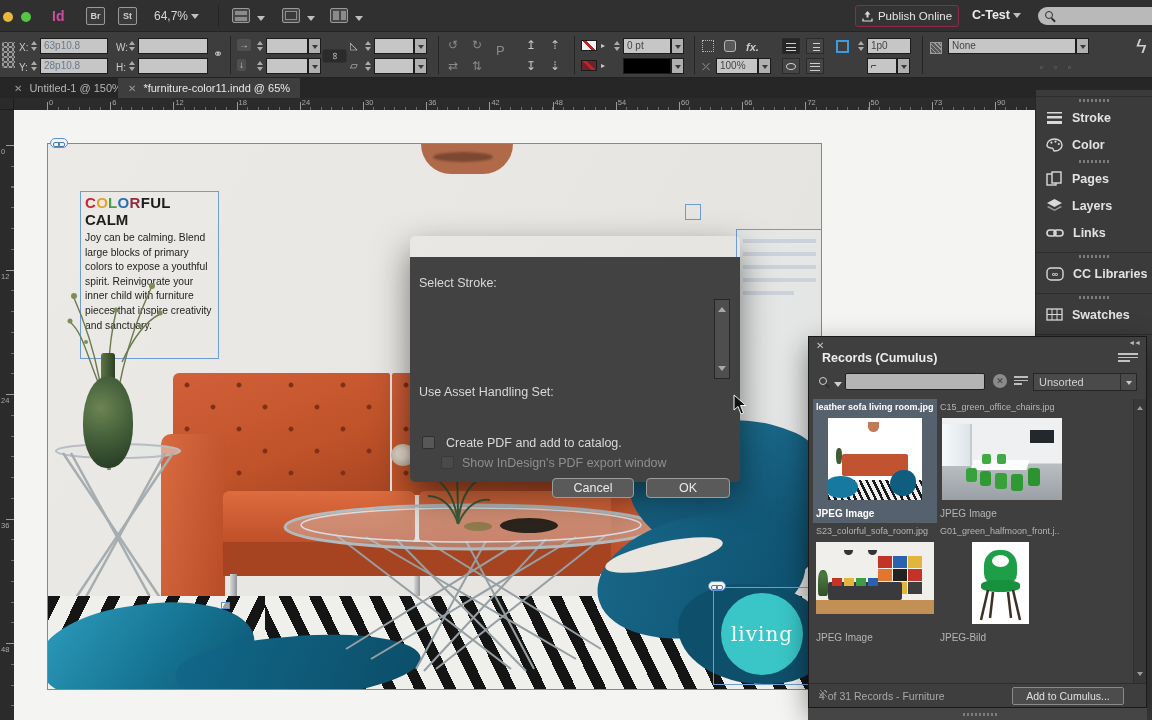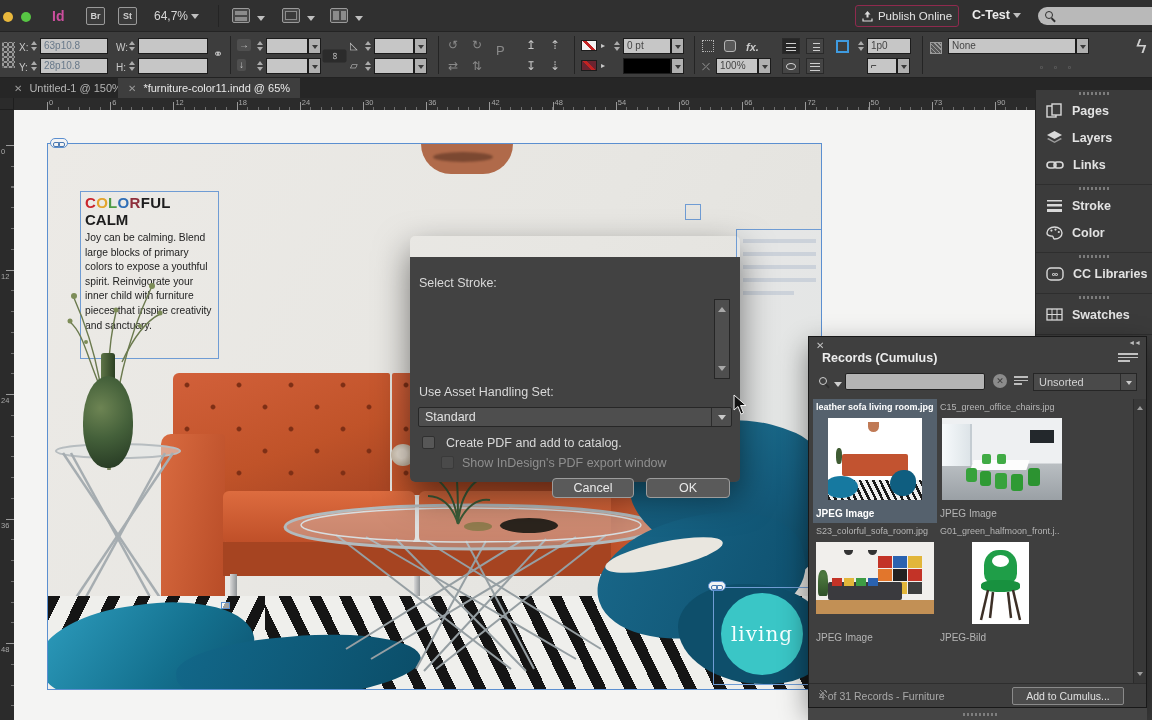--- a/index.html
+++ b/index.html
@@ -449,66 +449,66 @@
             <span>living</span>
           </div>
       </div>
       <span class="linkbadge" style="left:660px;top:437px"></span>
     </div>
 
     <span class="linkbadge" style="left:36px;top:28px"></span>
   </div>
 
   <div id="dock">
-    <div class="dgroup" style="border-top:none">
-      <div class="dhandle">
-          <i></i>
-        </div>
-      <div class="ditem">
-        <svg width="17" height="15" viewBox="0 0 17 15">
-            <rect x="1" y="3" width="9" height="11" fill="none" stroke="#d9d9d9" stroke-width="1.4"></rect>
-            <rect x="6" y="1" width="9" height="11" fill="#3b3b3b" stroke="#d9d9d9" stroke-width="1.4"></rect>
-          </svg>
-        <span>Pages</span>
-      </div>
-      <div class="ditem">
-        <svg width="17" height="15" viewBox="0 0 17 15">
-            <path d="M8.5 1 L16 5 L8.5 9 L1 5 Z" fill="#d9d9d9"></path>
-            <path d="M2.5 8 L8.5 11.4 L14.5 8 L16 9 L8.5 13 L1 9 Z" fill="#9c9c9c"></path>
-          </svg>
-        <span>Layers</span>
-      </div>
-      <div class="ditem">
-        <svg width="18" height="12" viewBox="0 0 18 12">
-            <rect x="1" y="3" width="9" height="6" rx="3" fill="none" stroke="#d9d9d9" stroke-width="1.6"></rect>
-            <rect x="8" y="3" width="9" height="6" rx="3" fill="none" stroke="#d9d9d9" stroke-width="1.6"></rect>
-          </svg>
-        <span>Links</span>
-      </div>
-    </div>
     <div class="dgroup" style="margin-top:6px">
       <div class="dhandle">
           <i></i>
         </div>
       <div class="ditem">
         <svg width="17" height="13" viewBox="0 0 17 13">
             <rect x="1" y="1" width="15" height="1.5" fill="#d9d9d9"></rect>
             <rect x="1" y="5" width="15" height="2.5" fill="#d9d9d9"></rect>
             <rect x="1" y="10" width="15" height="3" fill="#d9d9d9"></rect>
           </svg>
         <span>Stroke</span>
       </div>
       <div class="ditem">
         <svg width="17" height="14" viewBox="0 0 17 14">
             <path d="M8.5 1 C13 1 16 3.6 16 7 C16 10.4 13 13 8.5 13 C6.8 13 7.8 10.8 6.4 10.2 C4.8 9.6 1 10.5 1 7 C1 3.6 4 1 8.5 1 Z" fill="none" stroke="#d9d9d9" stroke-width="1.4"></path>
             <circle cx="5.4" cy="4.6" r="1.1" fill="#d9d9d9"></circle>
             <circle cx="9.5" cy="3.6" r="1.1" fill="#d9d9d9"></circle>
             <circle cx="12.8" cy="6" r="1.1" fill="#d9d9d9"></circle>
           </svg>
         <span>Color</span>
+      </div>
+    </div>
+    <div class="dgroup" style="border-top:none">
+      <div class="dhandle">
+          <i></i>
+        </div>
+      <div class="ditem">
+        <svg width="17" height="15" viewBox="0 0 17 15">
+            <rect x="1" y="3" width="9" height="11" fill="none" stroke="#d9d9d9" stroke-width="1.4"></rect>
+            <rect x="6" y="1" width="9" height="11" fill="#3b3b3b" stroke="#d9d9d9" stroke-width="1.4"></rect>
+          </svg>
+        <span>Pages</span>
+      </div>
+      <div class="ditem">
+        <svg width="17" height="15" viewBox="0 0 17 15">
+            <path d="M8.5 1 L16 5 L8.5 9 L1 5 Z" fill="#d9d9d9"></path>
+            <path d="M2.5 8 L8.5 11.4 L14.5 8 L16 9 L8.5 13 L1 9 Z" fill="#9c9c9c"></path>
+          </svg>
+        <span>Layers</span>
+      </div>
+      <div class="ditem">
+        <svg width="18" height="12" viewBox="0 0 18 12">
+            <rect x="1" y="3" width="9" height="6" rx="3" fill="none" stroke="#d9d9d9" stroke-width="1.6"></rect>
+            <rect x="8" y="3" width="9" height="6" rx="3" fill="none" stroke="#d9d9d9" stroke-width="1.6"></rect>
+          </svg>
+        <span>Links</span>
       </div>
     </div>
     <div class="dgroup" style="margin-top:6px">
       <div class="dhandle">
           <i></i>
         </div>
       <div class="ditem">
         <svg width="18" height="14" viewBox="0 0 18 14">
             <rect x="1" y="1" width="16" height="12" rx="4" fill="none" stroke="#d9d9d9" stroke-width="1.4"></rect>
             <text x="9" y="10" font-size="9" fill="#d9d9d9" text-anchor="middle" font-family="Liberation Sans">∞</text>
@@ -650,21 +650,20 @@
     </div>
 
   <div id="dialog">
     <div id="dlg-body">
       <span class="dlg-label" style="left:9px;top:19px">Select Stroke:</span>
       <div id="catscroll">
           <span class="tri-u"></span>
           <span class="tri-d"></span>
         </div>
       <span class="dlg-label" style="left:9px;top:128px">Use Asset Handling Set:</span>
-      <div id="assetdd"><span>Standard</span><span class="dda"></span></div>
       <span class="cb" style="left:12px;top:179px"></span>
       <span class="dlg-label" style="left:36px;top:179px">Create PDF and add to catalog.</span>
       <span class="cb dis" style="left:31px;top:199px"></span>
       <span class="dlg-label" style="left:52px;top:199px;color:#8f8f8f">Show InDesign's PDF export window</span>
       <div class="dbtn" style="left:142px;top:221px;width:82px">Cancel</div>
       <div class="dbtn" style="left:236px;top:221px;width:84px">OK</div>
     </div>
   </div>
 
   <svg id="cursor" width="16" height="22" viewBox="0 0 16 22">

